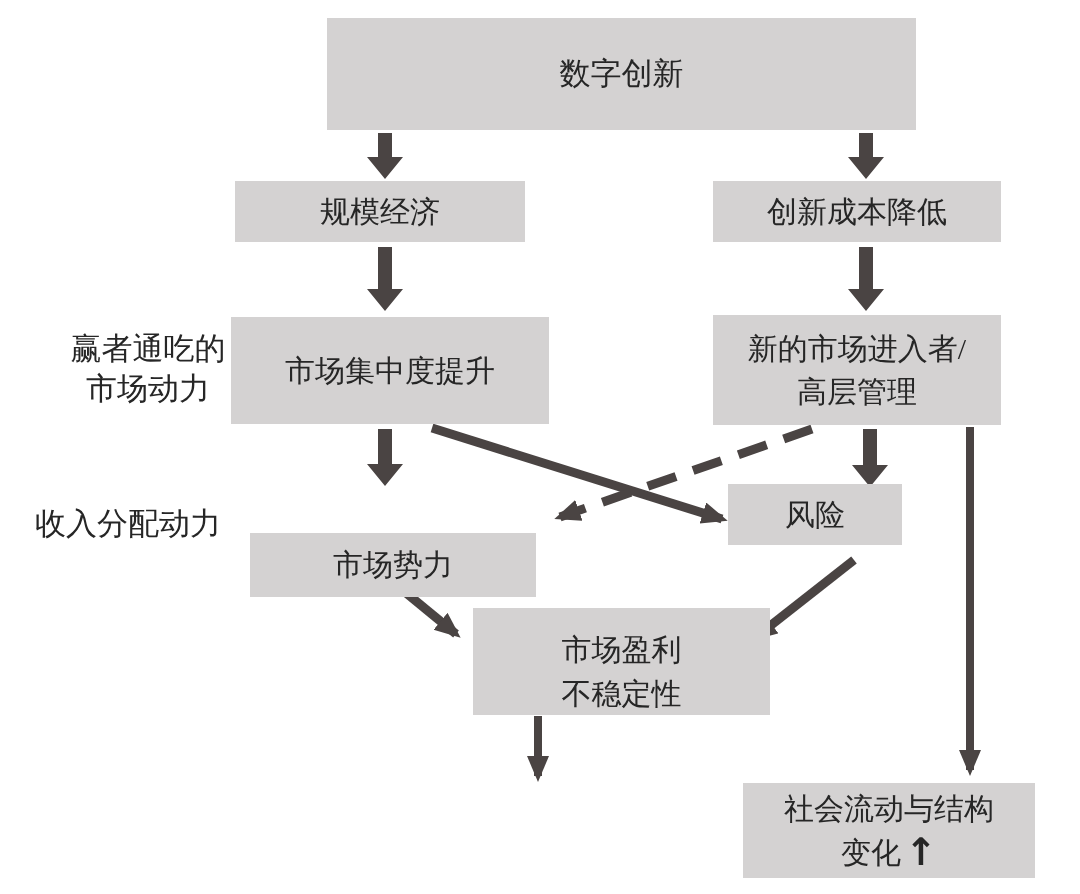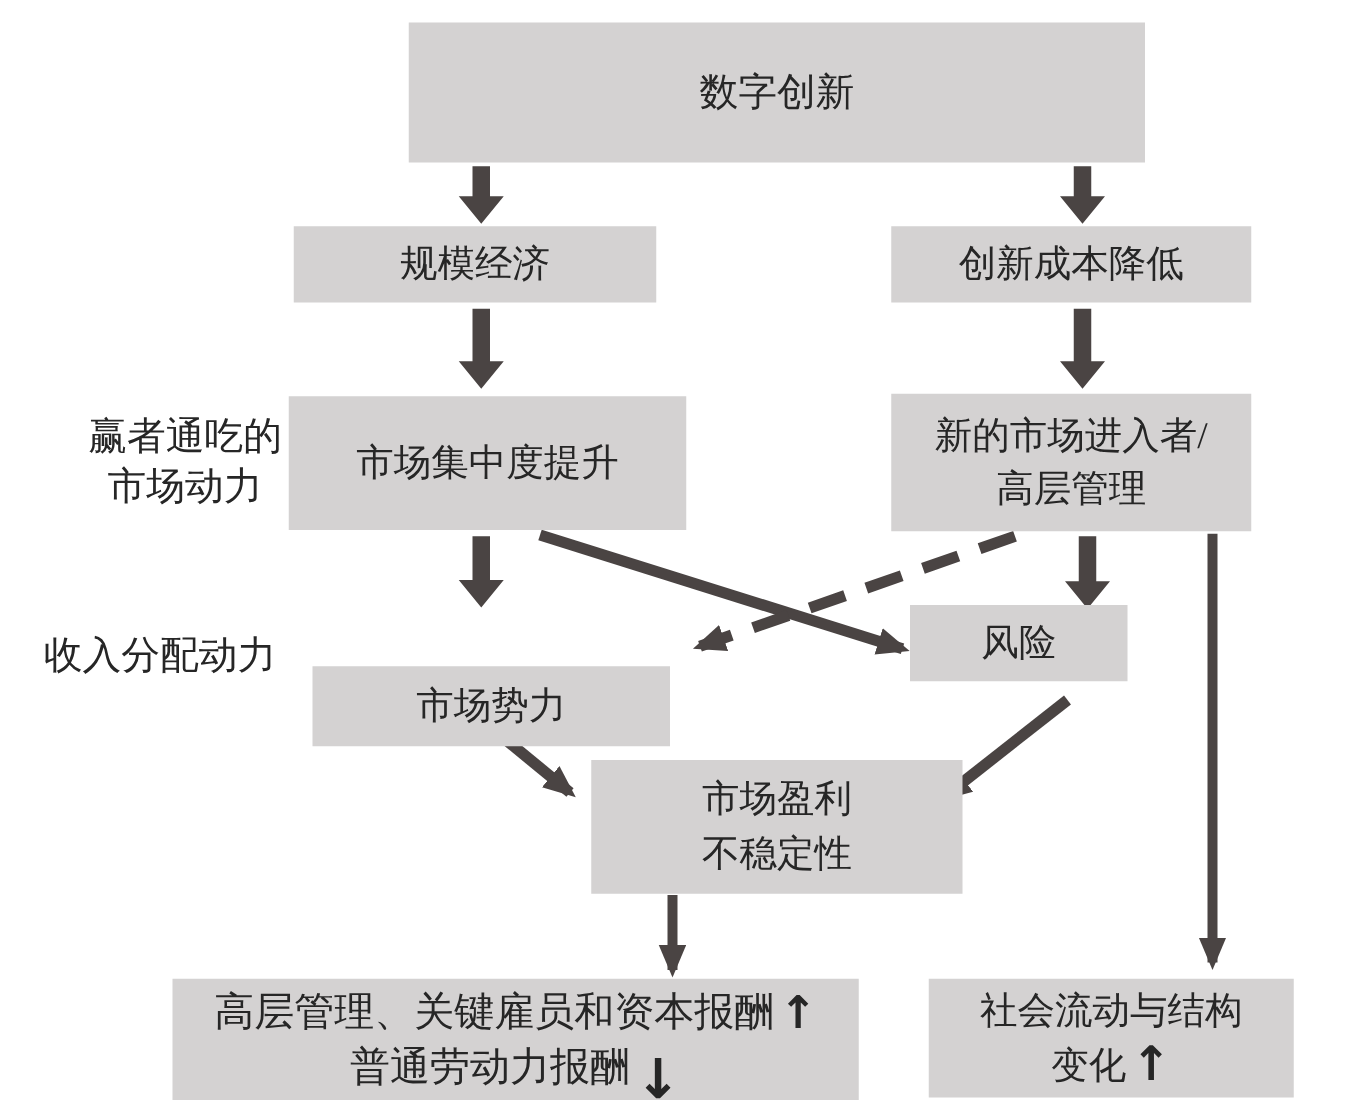--- a/index.html
+++ b/index.html
@@ -48,21 +48,21 @@
     color: var(--text);
     z-index: 2;
   }
   #box-digital-innovation { left: 327px; top: 18px;  width: 589px; height: 112px; font-size: 31px; line-height: 1.6; }
   #box-scale-economy      { left: 235px; top: 181px; width: 290px; height: 61px; }
   #box-innovation-cost    { left: 713px; top: 181px; width: 288px; height: 61px; }
   #box-market-concentration { left: 231px; top: 317px; width: 318px; height: 107px; }
   #box-new-entrants       { left: 713px; top: 315px; width: 288px; height: 110px; }
   #box-market-power       { left: 250px; top: 490px; width: 286px; height: 64px; margin-top: 43px; }
   #box-risk               { left: 728px; top: 484px; width: 174px; height: 61px; }
-  #box-profit-instability { left: 473px; top: 608px; width: 297px; height: 107px; }
+  #box-profit-instability { left: 473px; top: 608px; width: 297px; height: 107px; justify-content: flex-end; }
   #box-returns            { left: 138px; top: 783px; width: 549px; height: 97px; font-size: 32px; line-height: 1.35; }
   #box-social-mobility    { left: 743px; top: 783px; width: 292px; height: 95px; }
 
   #label-innovation-drivers { left: 85px;  top: 195px; width: 160px; }
   #label-winner-take-all    { left: 58px;  top: 329px; width: 180px; }
   #label-income-distribution{ left: 35px;  top: 504px; width: 186px; }
 
   .inline-arrow {
     font-family: "DejaVu Sans", sans-serif;
     font-weight: bold;
@@ -128,28 +128,20 @@
 
   <div class="box" id="box-risk">
     <div>风险</div>
   </div>
 
   <div class="box" id="box-profit-instability">
     <div>市场盈利</div>
     <div>不稳定性</div>
   </div>
 
-  <div class="box" id="box-returns">
-    <div>
-      <span>高层管理、关键雇员和资本报酬</span><span class="inline-arrow up">↑</span>
-    </div>
-    <div>
-      <span>普通劳动力报酬</span><span class="inline-arrow down">↓</span>
-    </div>
-  </div>
 
   <div class="box" id="box-social-mobility">
     <div>社会流动与结构</div>
     <div>
       <span>变化</span><span class="inline-arrow up-social">↑</span>
     </div>
   </div>
 
 
   <div class="rowlabel" id="label-winner-take-all">

